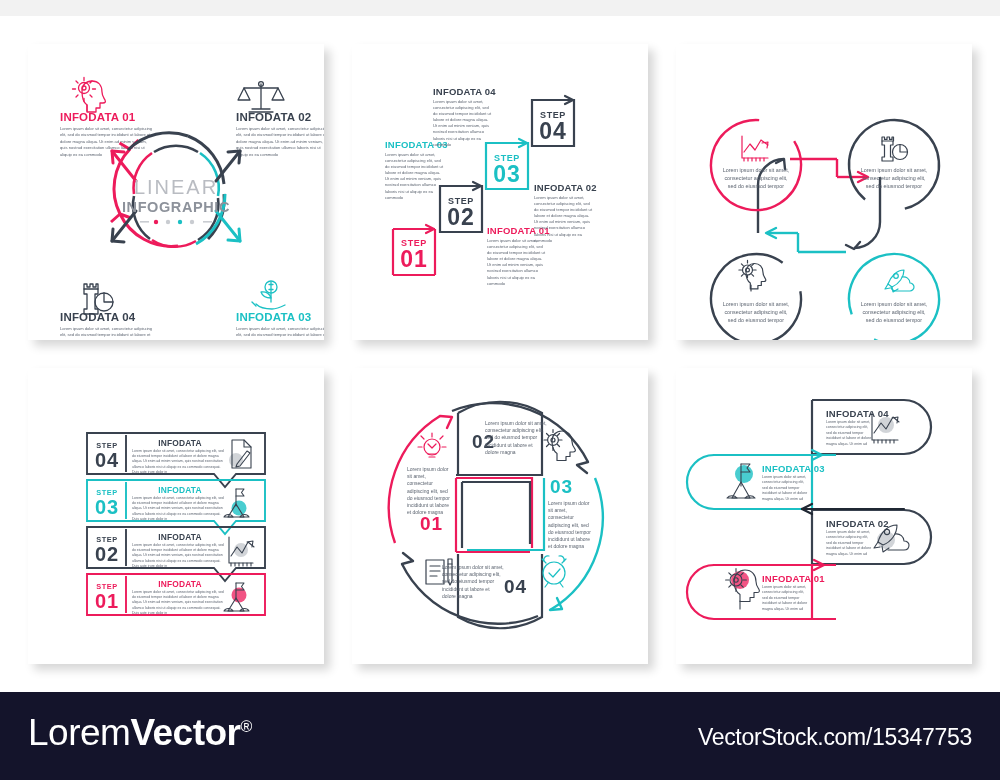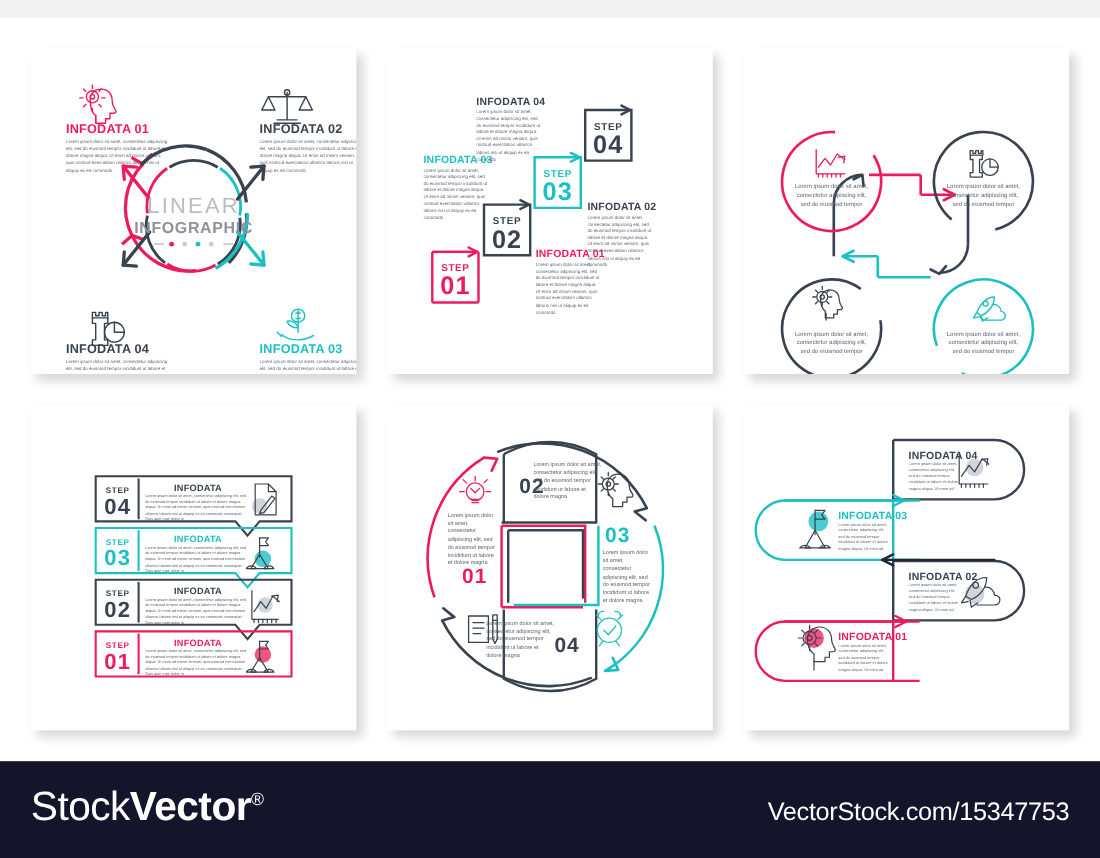--- a/index.html
+++ b/index.html
@@ -524,17 +524,17 @@
           <path d="M126 141 l10 -5 M126 141 l10 5" stroke="#1F2733"></path>
           <path d="M38 197 L148 197" stroke="#ED1B5B"></path>
           <path d="M148 197 l-10 -5 M148 197 l-10 5" stroke="#ED1B5B"></path>
         </g>
       </svg>
     </div>
 
   </div>
 
   <div class="footer">
-    <div class="vs-logo"><span class="light">Stock</span><span class="bold">Vector</span><span class="reg">®</span></div>
+    <div class="vs-logo"><span class="light">Lorem</span><span class="bold">Vector</span><span class="reg">®</span></div>
     <div class="vs-url">VectorStock.com/15347753</div>
   </div>
 
 </div>
 
 </body></html>

